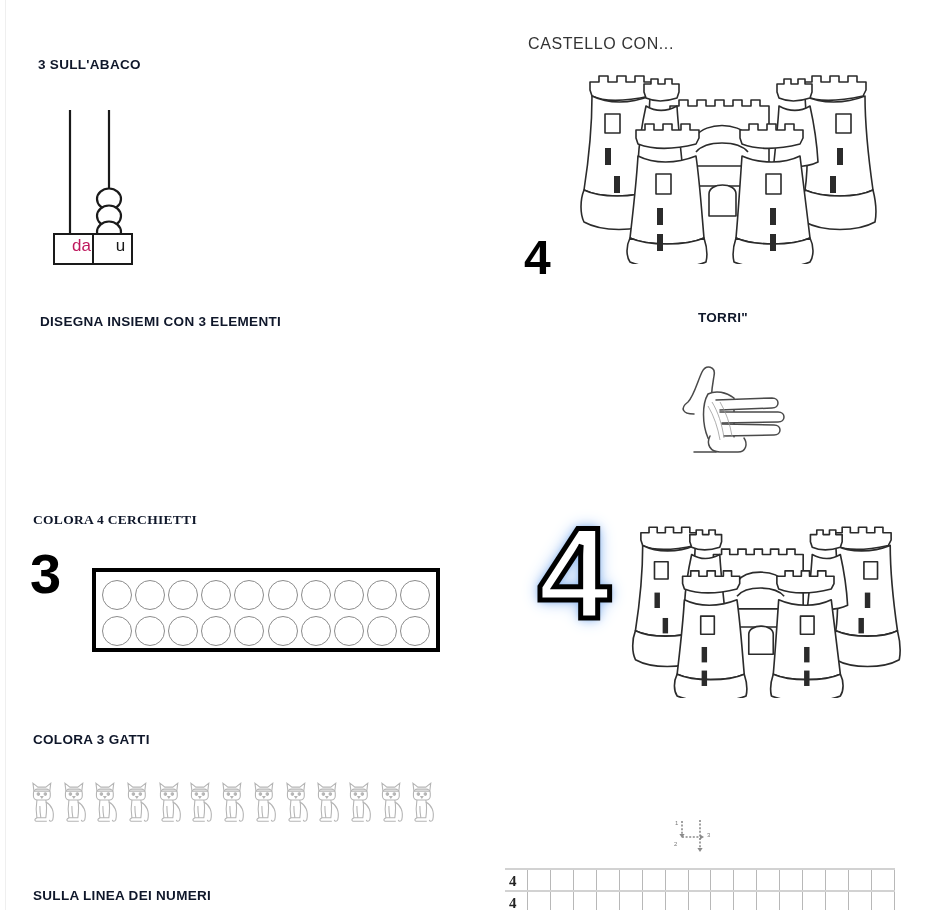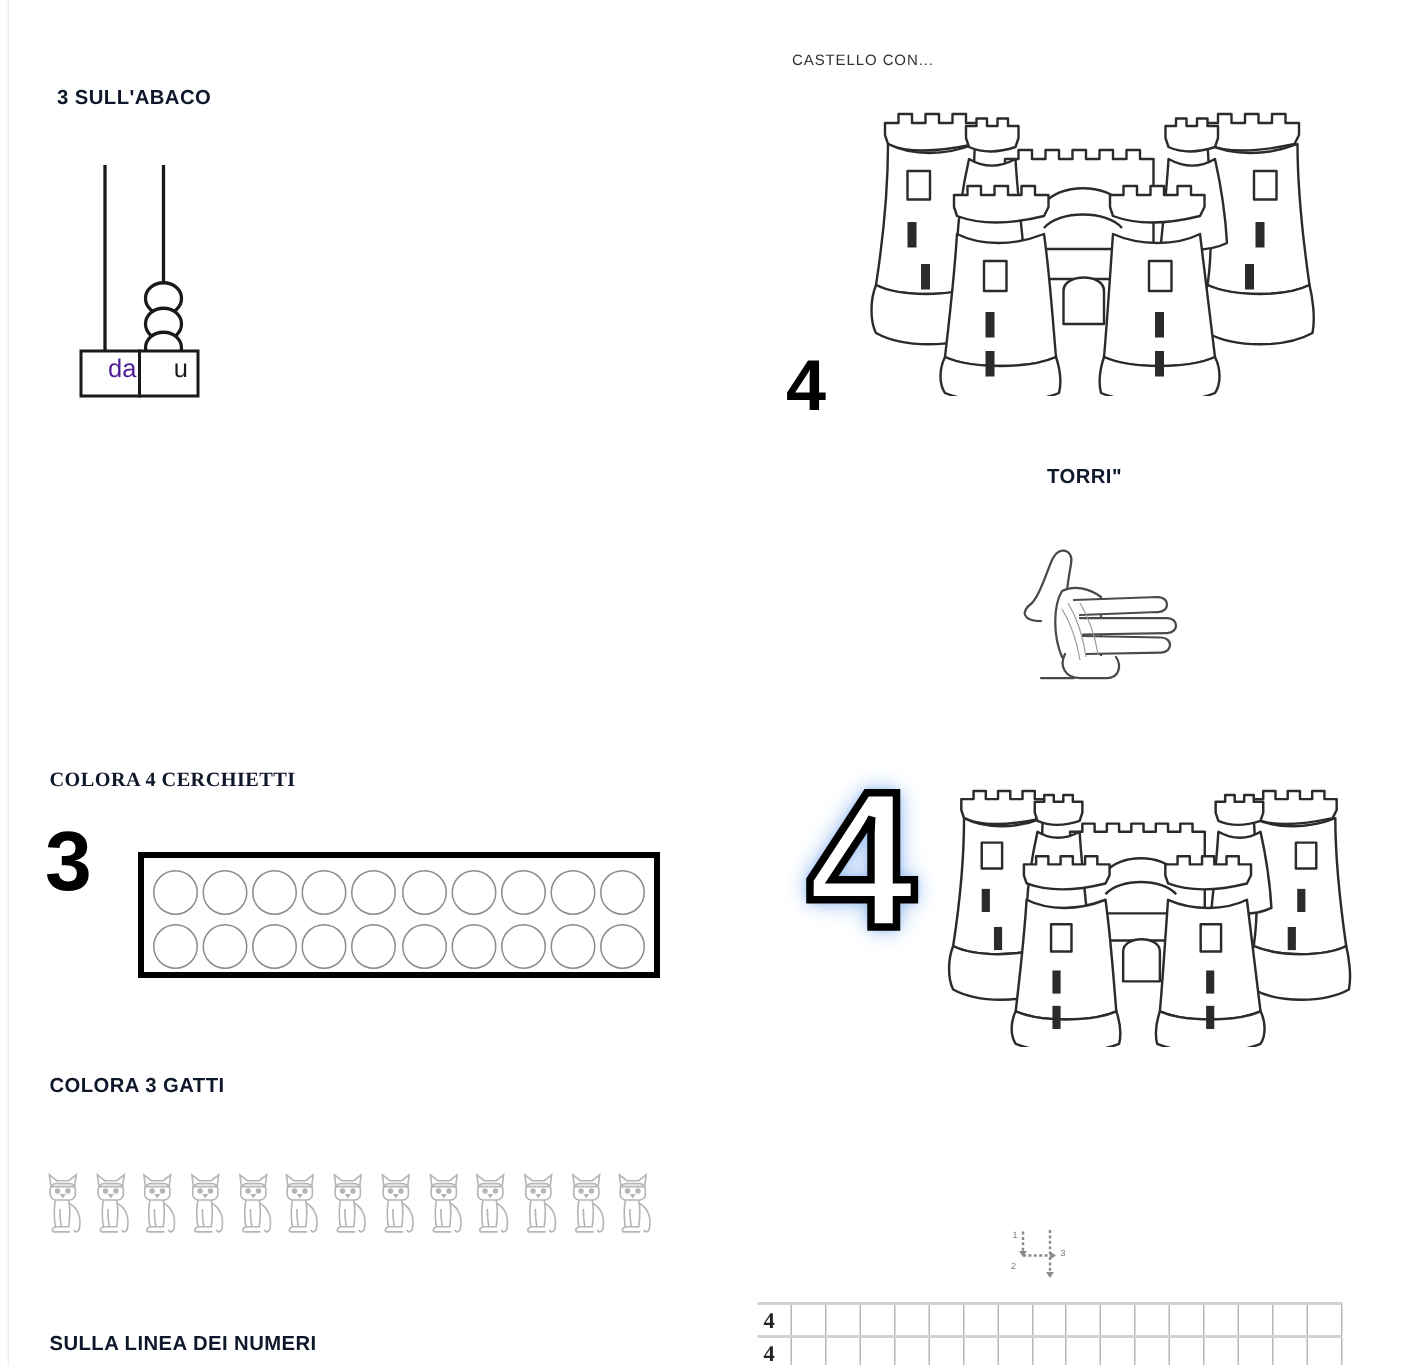--- a/index.html
+++ b/index.html
@@ -31,21 +31,21 @@
   .heading {
     position: absolute;
     font-weight: bold;
     font-size: 13.5px;
     letter-spacing: 0.3px;
     color: #0f172a;
     white-space: nowrap;
   }
   .label-plain {
     position: absolute;
-    font-size: 10px;
+    font-size: 16px;
     color: #333333;
     letter-spacing: 0.6px;
     white-space: nowrap;
   }
   .big-num {
     position: absolute;
     font-weight: bold;
     line-height: 1;
     color: #000000;
     white-space: nowrap;
@@ -166,24 +166,25 @@
       <line x1="18" y1="2" x2="18" y2="126" stroke="#1a1a1a" stroke-width="2.2"></line>
       <line x1="57" y1="2" x2="57" y2="126" stroke="#1a1a1a" stroke-width="2.2"></line>
 
       <ellipse cx="57" cy="91" rx="12" ry="10.5" fill="#ffffff" stroke="#1a1a1a" stroke-width="2.2"></ellipse>
       <ellipse cx="57" cy="108" rx="12" ry="10.5" fill="#ffffff" stroke="#1a1a1a" stroke-width="2.2"></ellipse>
       <ellipse cx="57" cy="124" rx="12" ry="10.5" fill="#ffffff" stroke="#1a1a1a" stroke-width="2.2"></ellipse>
 
       <rect x="2" y="126" width="39" height="30" fill="#ffffff" stroke="#1a1a1a" stroke-width="2"></rect>
       <rect x="41" y="126" width="39" height="30" fill="#ffffff" stroke="#1a1a1a" stroke-width="2"></rect>
     </svg>
-    <div style="position:absolute; left:10px; top:128px; width:39px; text-align:center; font-size:17px; color:#4c1d95;">da</div>
+    <div style="position:absolute; left:10px; top:128px; width:39px; text-align:center; font-size:17px; color:#be185d;">da</div>
     <div style="position:absolute; left:49px; top:128px; width:39px; text-align:center; font-size:17px; color:#1a1a1a;">u</div>
   </div>
 
+  <div class="heading" style="left:40px; top:314px;">DISEGNA INSIEMI CON 3 ELEMENTI</div>
 
   <div class="heading" style="left:33px; top:512px;font-family:Liberation Serif, serif;">COLORA 4 CERCHIETTI</div>
 
   <div class="big-num" style="left:30px; top:546px; font-size:56px;">3</div>
 
   <div id="circles-box">
     <div class="circ-row">
       <span class="circ"></span>
       <span class="circ"></span>
       <span class="circ"></span>
@@ -202,21 +203,21 @@
       <span class="circ"></span>
       <span class="circ"></span>
       <span class="circ"></span>
       <span class="circ"></span>
       <span class="circ"></span>
       <span class="circ"></span>
       <span class="circ"></span>
     </div>
   </div>
 
-  <div class="heading" style="left:33px; top:716px;">COLORA  3 GATTI</div>
+  <div class="heading" style="left:33px; top:732px;">COLORA  3 GATTI</div>
 
   <div id="cats-row">
     <svg width="30" height="46" viewBox="0 0 30 46">
       <g fill="none" stroke="#b5b5b5" stroke-width="1.1">
         <path d="M6 13 L5 5 L10 9 L18 9 L23 5 L22 13 Z"></path>
         <rect x="5.5" y="11" width="17" height="11" rx="4"></rect>
         <circle cx="10.5" cy="16" r="1.3" fill="#b5b5b5"></circle>
         <circle cx="17.5" cy="16" r="1.3" fill="#b5b5b5"></circle>
         <path d="M13 18.5 L15 18.5 L14 20 Z" fill="#b5b5b5"></path>
         <path d="M9 22 C8 28 8 34 9 40 L18 40 C19 33 19 27 18 22"></path>

